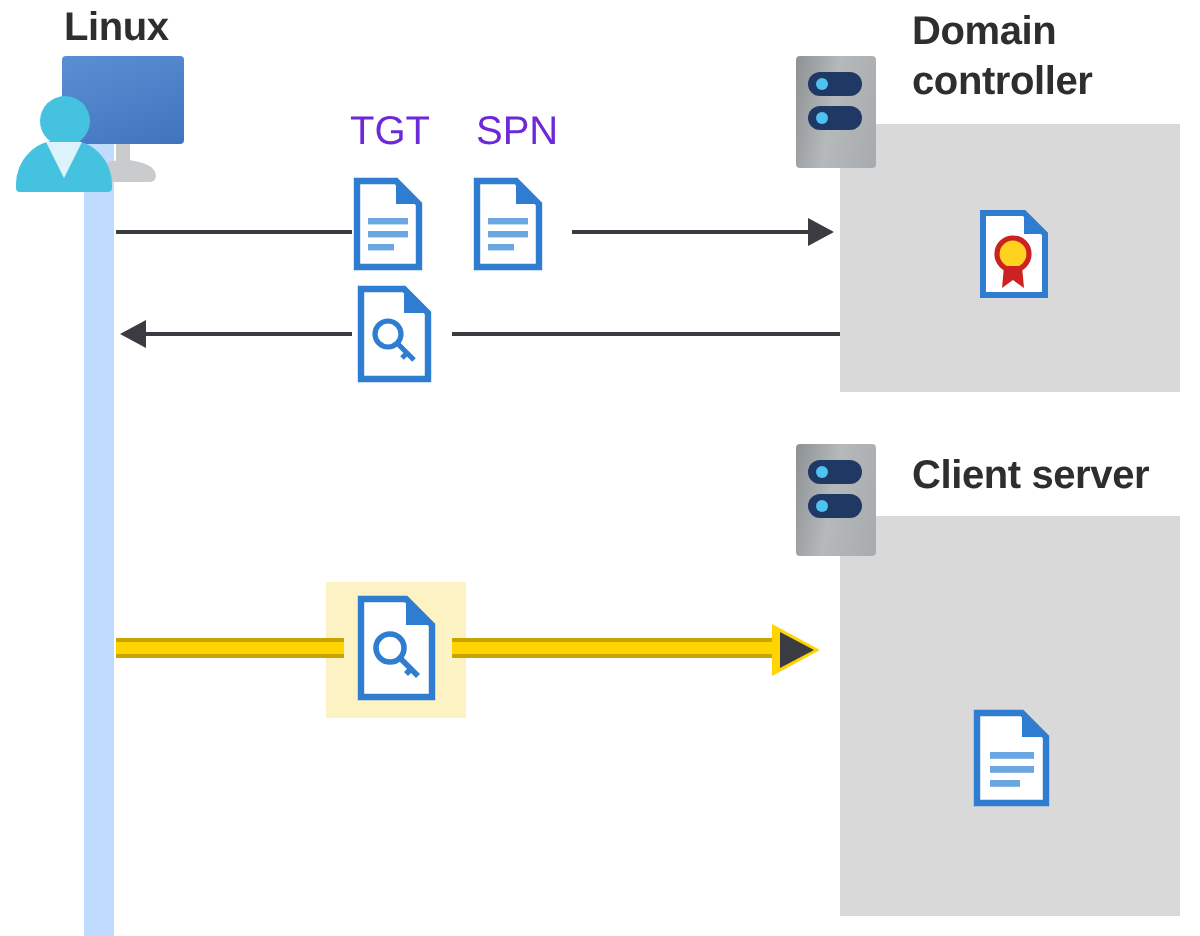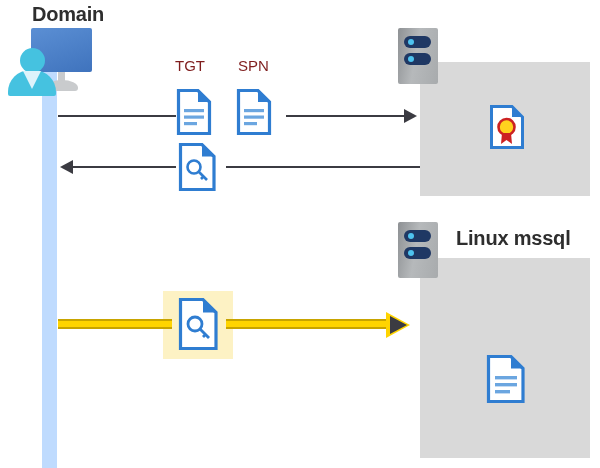--- a/index.html
+++ b/index.html
@@ -25,22 +25,22 @@
     line-height: 25px;
     letter-spacing: -0.2px;
   }
   .filelabel {
     font-size: 21px;
     color: #3b3b3b;
     line-height: 26px;
     white-space: nowrap;
   }
   .doclabel {
-    font-size: 15px;
-    color: #7f1d1d;
+    font-size: 20px;
+    color: #6d28d9;
     line-height: 22px;
     white-space: nowrap;
   }
 
   
   .panel { background: #d9d9d9; }
 
   
   .lifeline { background: #bfdbfe; }
 
@@ -117,56 +117,57 @@
   .rack-dot {
     background: #4ec3ef;
     border-radius: 50%;
   }
 </style>
 </head>
 <body>
 
 <div id="canvas">
 
-  <div class="abs title" style="left:32px; top:2px;">Domain</div>
+  <div class="abs title" style="left:32px; top:2px;">Linux</div>
 
   <div class="abs lifeline" style="left:42px; top:72px; width:15px; height:396px;"></div>
 
   <div class="abs" style="left:8px; top:28px; width:84px; height:64px;">
     <div class="abs monitor-screen" style="left:23px; top:0px; width:61px; height:44px;"></div>
     <div class="abs monitor-neck" style="left:50px; top:44px; width:7px; height:10px;"></div>
     <div class="abs monitor-base" style="left:38px; top:52px; width:32px; height:11px;"></div>
   </div>
 
   <div class="abs" style="left:8px; top:48px; width:48px; height:48px;">
     <div class="abs person-head" style="left:12px; top:0px; width:25px; height:25px;"></div>
     <div class="abs person-body" style="left:0px; top:22px; width:48px; height:26px;"></div>
     <div class="abs person-collar" style="left:15px; top:23px;"></div>
   </div>
 
+  <div class="abs title" style="left:456px; top:4px; width:130px;">Domain controller</div>
 
   <div class="abs panel" style="left:420px; top:62px; width:170px; height:134px;"></div>
 
   <div class="abs rack" style="left:398px; top:28px; width:40px; height:56px;">
     <div class="abs rack-pill" style="left:6px; top:8px; width:27px; height:12px;"></div>
     <div class="abs rack-dot" style="left:10px; top:11px; width:6px; height:6px;"></div>
     <div class="abs rack-pill" style="left:6px; top:25px; width:27px; height:12px;"></div>
     <div class="abs rack-dot" style="left:10px; top:28px; width:6px; height:6px;"></div>
   </div>
 
   <div class="abs" style="left:489px; top:104px; width:36px; height:46px;">
     <svg width="36" height="46" viewBox="0 0 36 46">
       <path d="M2.5 2.5 H23 L33.5 13 V43.5 H2.5 Z" fill="#ffffff" stroke="#2f7dd1" stroke-width="3"></path>
       <path d="M23 2.5 L33.5 13 H23 Z" fill="#2f7dd1"></path>
       <circle cx="17.5" cy="23" r="8" fill="#ffd21e" stroke="#cc2222" stroke-width="2.6"></circle>
       <path d="M13 29 L12 40 L17.5 36 L23 40 L22 29 Z" fill="#cc2222"></path>
     </svg>
   </div>
 
-  <div class="abs title" style="left:456px; top:226px; width:140px;">Linux mssql</div>
+  <div class="abs title" style="left:456px; top:226px; width:140px;">Client server</div>
 
   <div class="abs panel" style="left:420px; top:258px; width:170px; height:200px;"></div>
 
   <div class="abs rack" style="left:398px; top:222px; width:40px; height:56px;">
     <div class="abs rack-pill" style="left:6px; top:8px; width:27px; height:12px;"></div>
     <div class="abs rack-dot" style="left:10px; top:11px; width:6px; height:6px;"></div>
     <div class="abs rack-pill" style="left:6px; top:25px; width:27px; height:12px;"></div>
     <div class="abs rack-dot" style="left:10px; top:28px; width:6px; height:6px;"></div>
   </div>
 

